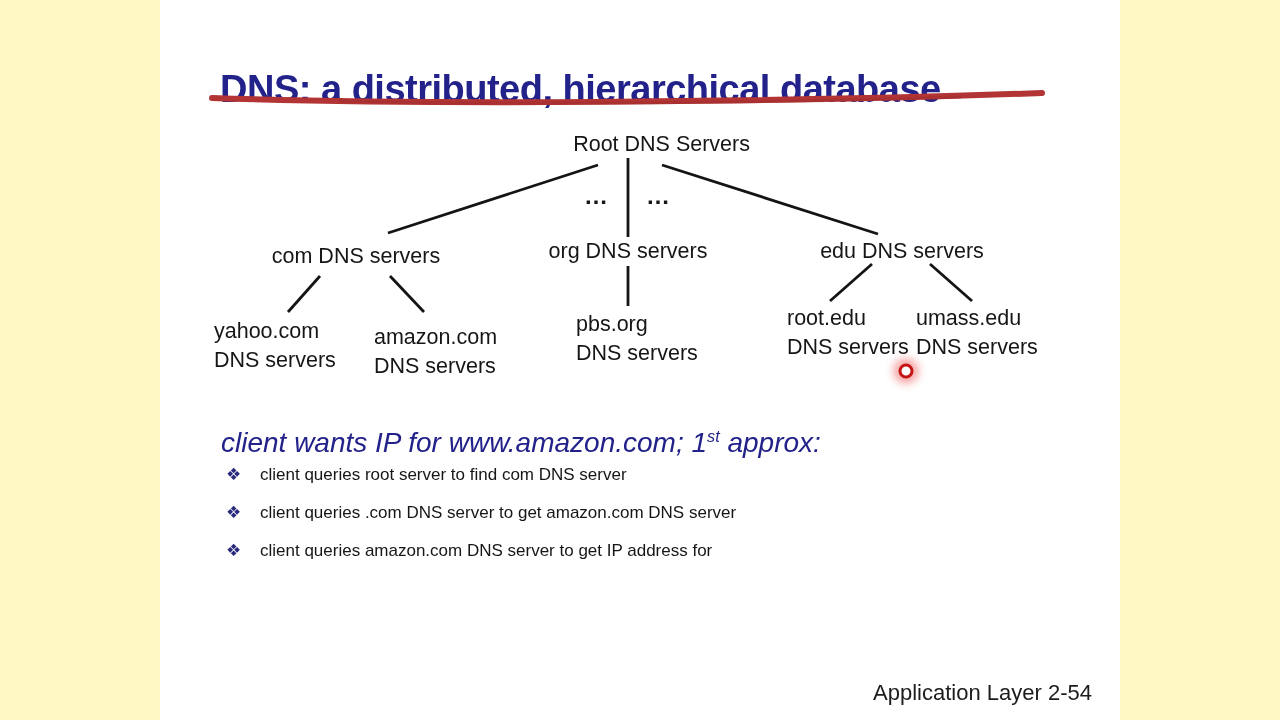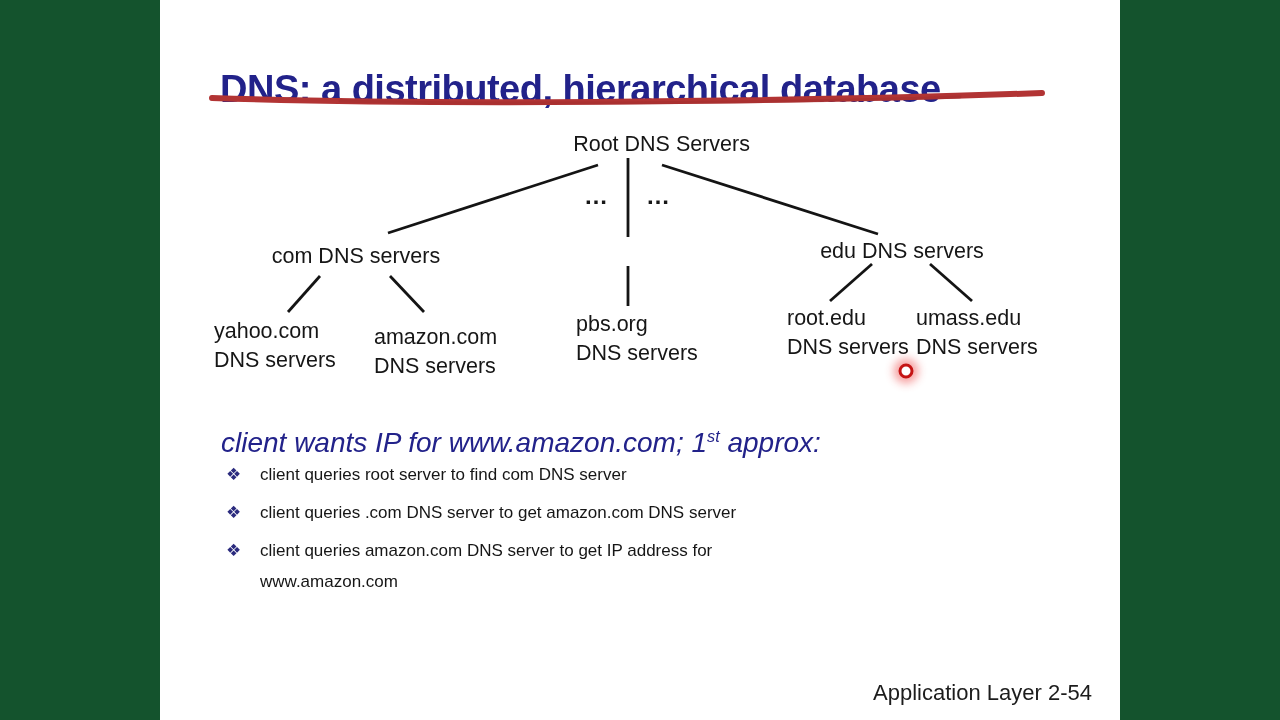--- a/index.html
+++ b/index.html
@@ -8,21 +8,21 @@
     width: 1280px;
     height: 720px;
     background: #000000;
     overflow: hidden;
     font-family: "Liberation Sans", sans-serif;
   }
   .stage {
     position: relative;
     width: 1280px;
     height: 720px;
-    background: #14532d;
+    background: #fef9c3;
   }
   .slide {
     position: absolute;
     left: 160px;
     top: 0;
     width: 960px;
     height: 720px;
     background: #ffffff;
   }
   .overlay-svg {
@@ -147,20 +147,21 @@
       <line x1="712" y1="264" x2="670" y2="301" stroke="#141414" stroke-width="2.8"></line>
       <line x1="770" y1="264" x2="812" y2="301" stroke="#141414" stroke-width="2.8"></line>
     </svg>
 
     <div class="tree-label" style="left:350px; top:131px; width:240px;text-align:right;">Root DNS Servers</div>
 
     <span class="ellipsis" style="left:424px; top:184px;">…</span>
     <span class="ellipsis" style="left:486px; top:184px;">…</span>
 
     <div class="tree-label" style="left:96px; top:243px; width:200px;">com DNS servers</div>
+    <div class="tree-label" style="left:368px; top:238px; width:200px;">org DNS servers</div>
     <div class="tree-label" style="left:642px; top:238px; width:200px;">edu DNS servers</div>
 
     <div class="leaf-label" style="left:54px; top:317px;">
       <div>yahoo.com</div>
       <div>DNS servers</div>
     </div>
     <div class="leaf-label" style="left:214px; top:323px;">
       <div>amazon.com</div>
       <div>DNS servers</div>
     </div>
@@ -189,21 +190,20 @@
         <div class="bullet-text">client queries root server to find com DNS server</div>
       </div>
       <div class="bullet-row">
         <span class="bullet-marker">❖</span>
         <div class="bullet-text">client queries .com DNS server to get amazon.com DNS server</div>
       </div>
       <div class="bullet-row">
         <span class="bullet-marker">❖</span>
         <div class="bullet-text">
           <span class="wrap-line">client queries amazon.com DNS server to get  IP address for</span>
-          <span class="wrap-line">www.amazon.com</span>
         </div>
       </div>
     </div>
 
     <div class="slide-footer">Application Layer 2-54</div>
 
   </div>
 </div>
 
 </body></html>

